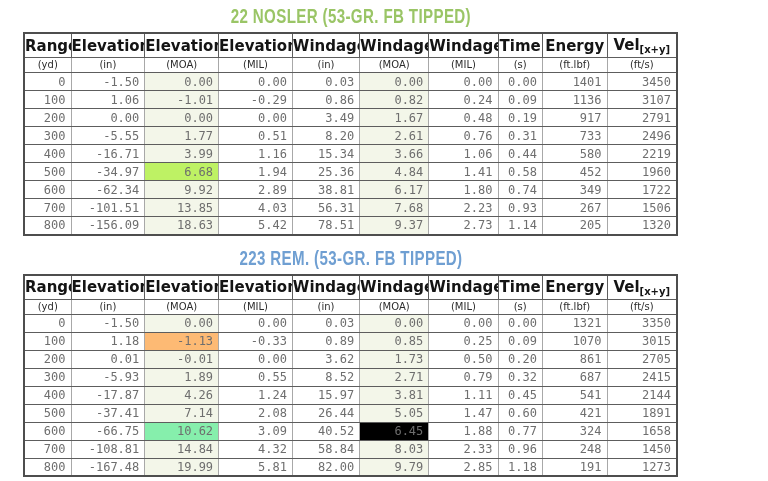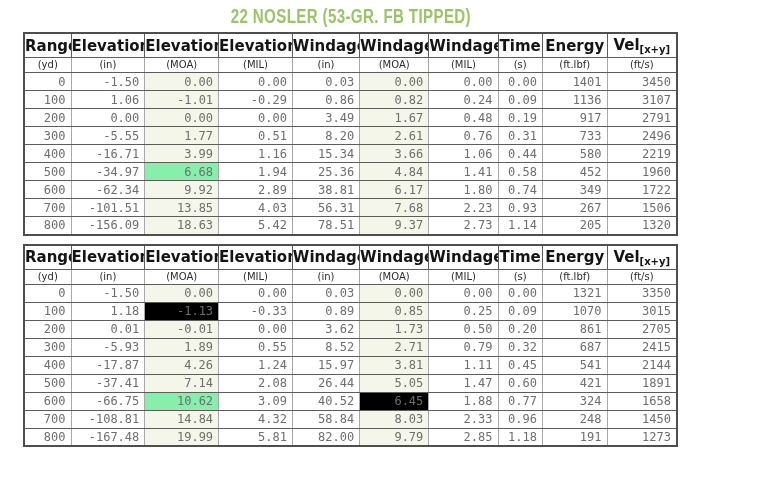--- a/index.html
+++ b/index.html
@@ -201,21 +201,21 @@
           <td>15.34</td>
           <td class="tint" style="background: rgb(243, 246, 233);">3.66</td>
           <td>1.06</td>
           <td>0.44</td>
           <td>580</td>
           <td>2219</td>
         </tr>
         <tr class="data-row">
           <td>500</td>
           <td>-34.97</td>
-          <td class="tint" style="background: #86efac;">6.68</td>
+          <td class="tint" style="background: #bef264;">6.68</td>
           <td>1.94</td>
           <td>25.36</td>
           <td class="tint" style="background: rgb(243, 246, 233);">4.84</td>
           <td>1.41</td>
           <td>0.58</td>
           <td>452</td>
           <td>1960</td>
         </tr>
         <tr class="data-row">
           <td>600</td>
@@ -251,20 +251,23 @@
           <td>2.73</td>
           <td>1.14</td>
           <td>205</td>
           <td>1320</td>
         </tr>
       </tbody>
     </table>
 
   <div class="gap"></div>
 
+  <h2 class="table-title">
+    <span class="condensed" style="color: rgb(111, 159, 210);">223 REM. (53-GR. FB TIPPED)</span>
+  </h2>
   <table class="ballistics">
       <colgroup>
         <col>
         <col>
         <col>
         <col>
         <col>
         <col>
         <col>
         <col>
@@ -306,21 +309,21 @@
           <td>0.03</td>
           <td class="tint" style="background: rgb(243, 246, 233);">0.00</td>
           <td>0.00</td>
           <td>0.00</td>
           <td>1321</td>
           <td>3350</td>
         </tr>
         <tr class="data-row">
           <td>100</td>
           <td>1.18</td>
-          <td class="tint" style="background: #000000;">-1.13</td>
+          <td class="tint" style="background: #fdba74;">-1.13</td>
           <td>-0.33</td>
           <td>0.89</td>
           <td class="tint" style="background: rgb(243, 246, 233);">0.85</td>
           <td>0.25</td>
           <td>0.09</td>
           <td>1070</td>
           <td>3015</td>
         </tr>
         <tr class="data-row">
           <td>200</td>

